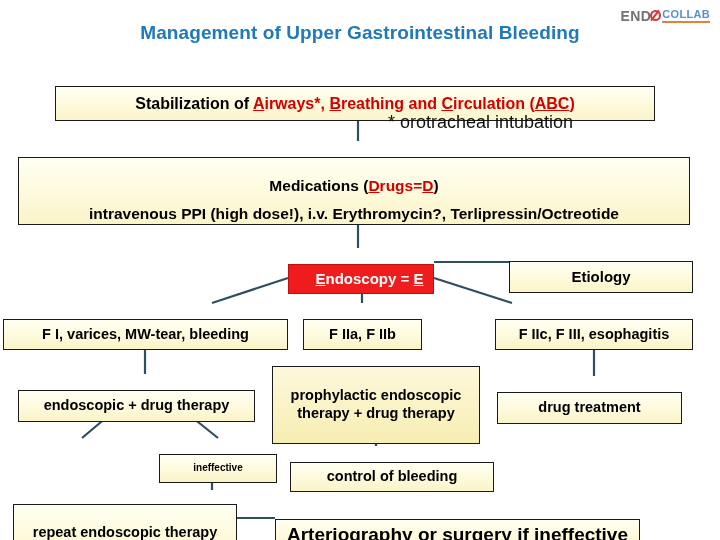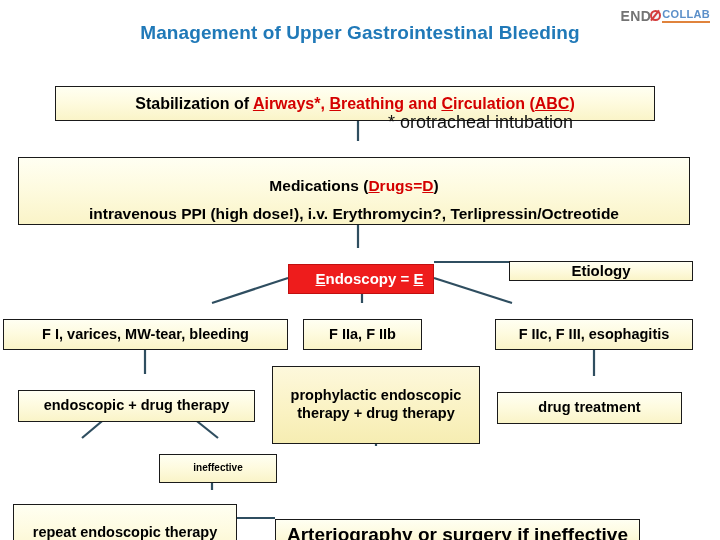--- a/index.html
+++ b/index.html
@@ -202,35 +202,36 @@
     </span>
     <span style="font-size:15.5px;">intravenous PPI (high dose!), i.v. Erythromycin?, Terlipressin/Octreotide</span>
   </div>
 
   <div class="node red" style="left:288px; top:248px; width:146px; height:30px; font-size:15px;padding-left:17px;">
     <span>
       <span class="u">E</span><span>ndoscopy = </span><span class="u">E</span>
     </span>
   </div>
 
-  <div class="node" style="left:509px; top:245px; width:184px; height:20px; font-size:15px;">Etiology</div>
+  <div class="node" style="left:509px; top:245px; width:184px; height:32px; font-size:15px;">Etiology</div>
 
   <div class="node" style="left:3px; top:303px; width:285px; height:31px; font-size:14.5px;">F I, varices, MW-tear, bleeding</div>
 
   <div class="node" style="left:303px; top:303px; width:119px; height:31px; font-size:14.5px;">F IIa, F IIb</div>
 
   <div class="node" style="left:495px; top:303px; width:198px; height:31px; font-size:14.5px;">F IIc, F III, esophagitis</div>
 
   <div class="node" style="left:18px; top:374px; width:237px; height:32px; font-size:14.5px;">endoscopic + drug therapy</div>
 
   <div class="node strong-fill" style="left:272px; top:350px; width:208px; height:78px; font-size:14.5px; padding:16px 12px;">prophylactic endoscopic therapy + drug therapy</div>
 
   <div class="node" style="left:497px; top:376px; width:185px; height:32px; font-size:14.5px;">drug treatment</div>
 
 
   <div class="node" style="left:159px; top:438px; width:118px; height:29px; font-size:10px;">ineffective</div>
 
+  <div class="node" style="left:290px; top:446px; width:204px; height:30px; font-size:14.5px;">control of bleeding</div>
 
   <div class="node" style="left:13px; top:488px; width:224px; height:58px; font-size:14.5px; padding:0 10px;">repeat endoscopic therapy</div>
 
   <div class="node" style="left:275px; top:503px; width:365px; height:31px; font-size:19px;">Arteriography or surgery if ineffective</div>
 
 </div>
 
 </body></html>

